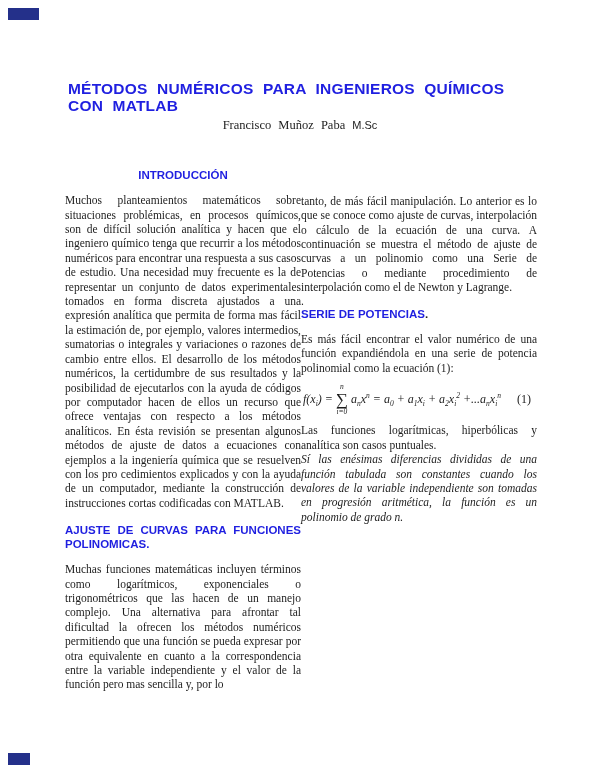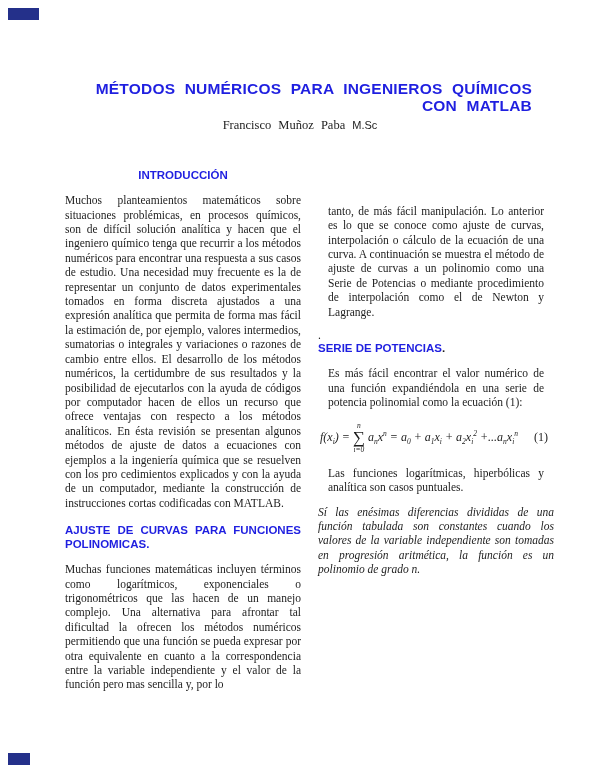--- a/index.html
+++ b/index.html
@@ -11,60 +11,59 @@
     font-family:"Liberation Serif","DejaVu Serif",serif;
     color:#1c1c1c;
   }
   .corner-mark{position:absolute;background:#24308a;}
   .corner-mark.tl{left:8px;top:8px;width:31px;height:12px;}
   .corner-mark.bl{left:8px;top:753px;width:22px;height:12px;}
 
   .doc-title{
     padding-top:80px;
     width:464px;margin:0 auto;
-    text-align:right;
+    text-align:left;
     font-family:"Liberation Sans","DejaVu Sans",sans-serif;
     font-weight:bold;
     font-size:15.5px;line-height:1.12;
     color:#1f1fe0;
     word-spacing:5px;letter-spacing:.2px;
   }
   .author-line{
     margin-top:3px;
     text-align:center;
     font-size:12.5px;
     word-spacing:4px;
   }
   .author-degree{
     font-family:"Liberation Sans","DejaVu Sans",sans-serif;
     font-size:11px;
   }
 
   .columns{
     display:flex;
     margin:36px 0 0 65px;
-    gap:17px;
   }
   .col{width:236px;font-size:11.5px;line-height:14.4px;text-align:justify;}
   .col.right{padding-top:25px;}
 
   .heading{
     font-family:"Liberation Sans","DejaVu Sans",sans-serif;
     font-weight:bold;
     font-size:11.5px;line-height:13.5px;
     color:#1f1fe0;
     margin:0 0 11px 0;
     text-align:justify;
   }
   .heading.centered{text-align:center;}
   .heading .dark-dot{color:#1c1c1c;}
   .heading.tight{margin:0 0 11px 0;}
 
   .para{margin:0 0 14px 0;}
-  .para.nogap{margin:10px;}
+  .para.nogap{margin:0;}
   .dot-line{margin:0;line-height:13px;}
 
   .equation{
     display:flex;align-items:center;
     height:36px;
     margin:6px 0 6px 2px;
     font-size:12px;font-style:italic;
     text-align:left;
   }
   .equation sub,.equation sup,.rich sub,.rich sup{font-size:7.5px;line-height:0;}

